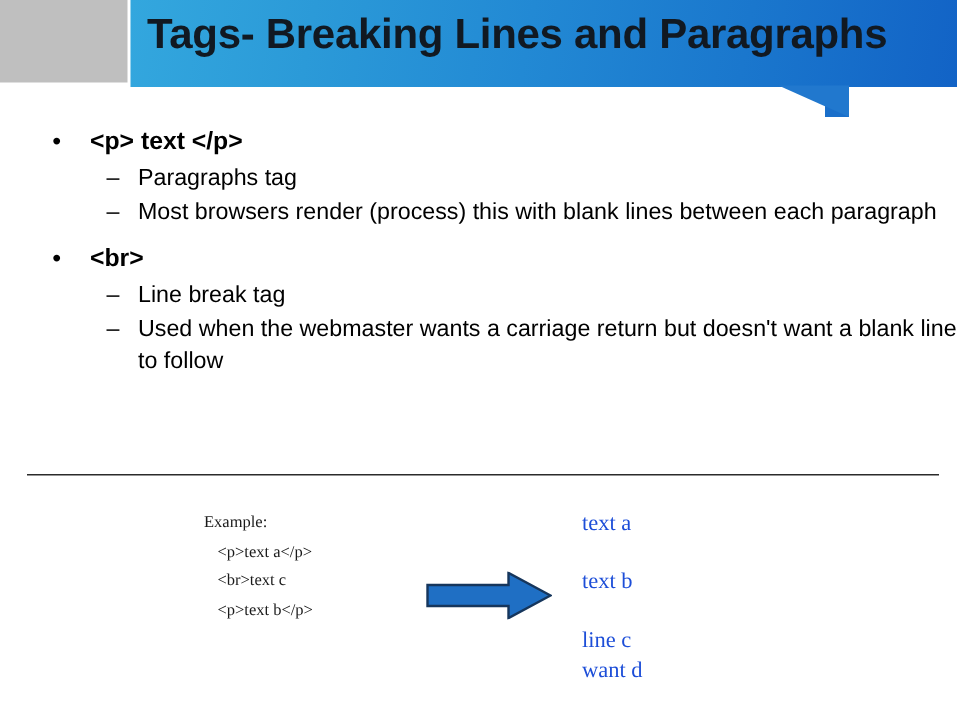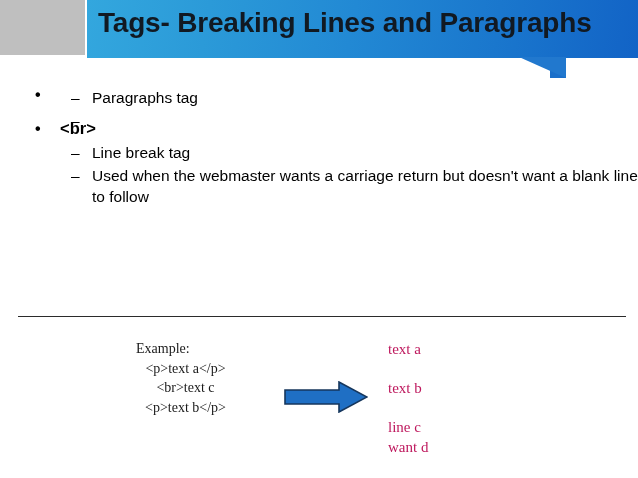--- a/index.html
+++ b/index.html
@@ -119,33 +119,33 @@
     height: 0;
     border-top: 1.5px solid #2b2b2b;
   }
 
   
   #example-block {
     position: absolute;
     left: 136px;
     top: 339px;
     font-family: "Liberation Serif", serif;
-    font-size: 14px;
+    font-size: 11px;
     color: #1a1a1a;
     line-height: 19.5px;
   }
-  #example-block .code-line { padding-left: 9px; text-align: center; }
+  #example-block .code-line { padding-left: 9px; }
 
   #result-block {
     position: absolute;
     left: 388px;
     top: 340px;
     font-family: "Liberation Serif", serif;
     font-size: 15px;
-    color: #be185d;
+    color: #1d4ed8;
     line-height: 19.5px;
   }
   #result-block .blank-line { height: 19.5px; }
 
   
   #flow-arrow {
     position: absolute;
     left: 284px;
     top: 381px;
     width: 84px;
@@ -162,27 +162,29 @@
     <div id="title-banner"></div>
     <div id="title-tail-right"></div>
     <div id="title-tail"></div>
     <div id="slide-title">Tags- Breaking Lines and Paragraphs</div>
   </div>
 
   <div id="body-list">
 
     <div class="bullet-l1">
       <span class="marker">•</span>
+      <span>&lt;p&gt; text &lt;/p&gt;</span>
     </div>
     <div class="bullet-l2">
       <span class="marker">–</span>
       <span>Paragraphs tag</span>
     </div>
     <div class="bullet-l2 gap-after">
       <span class="marker">–</span>
+      <span>Most browsers render (process) this with blank lines between each paragraph</span>
     </div>
 
     <div class="bullet-l1">
       <span class="marker">•</span>
       <span>&lt;br&gt;</span>
     </div>
     <div class="bullet-l2">
       <span class="marker">–</span>
       <span>Line break tag</span>
     </div>

